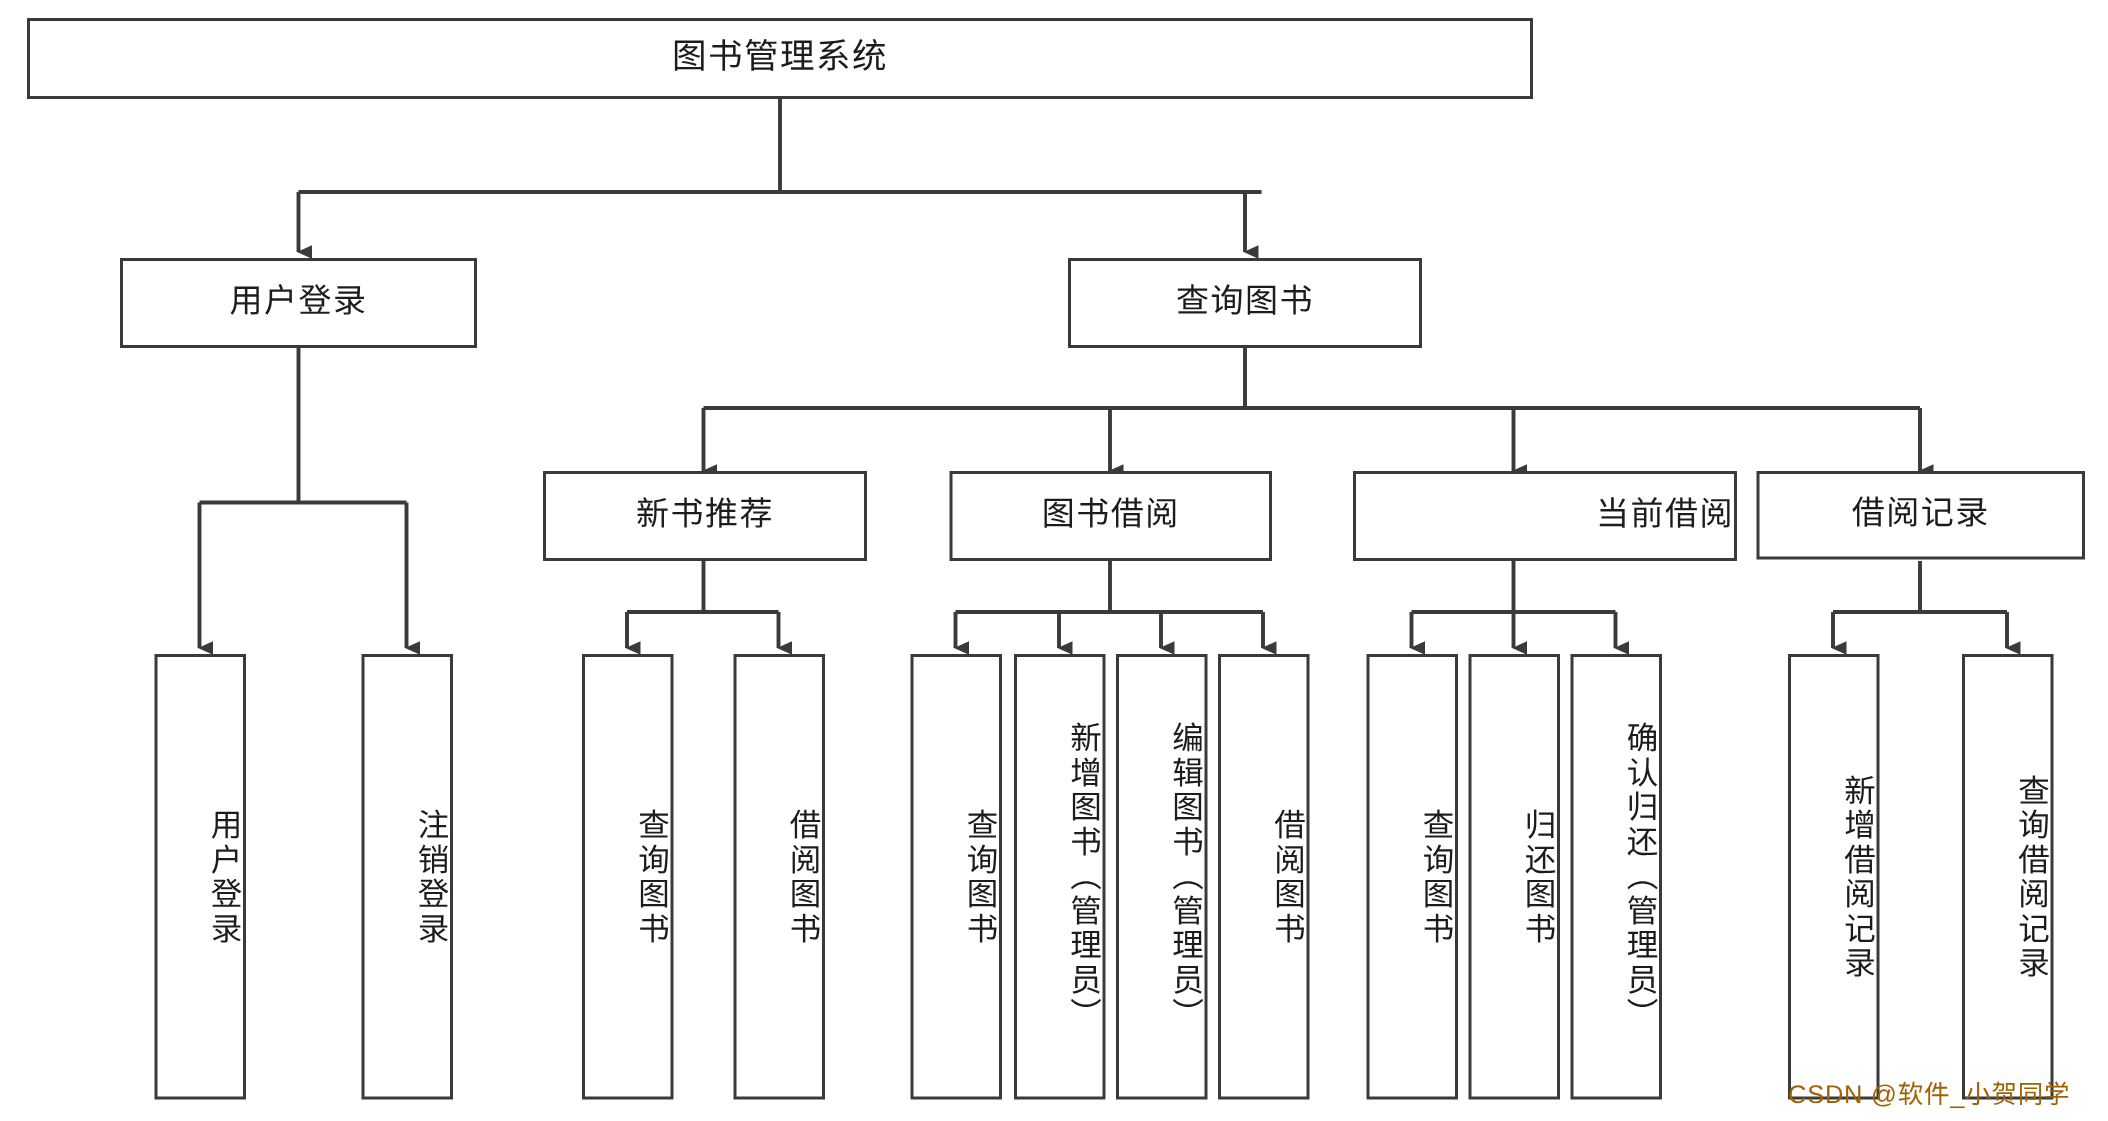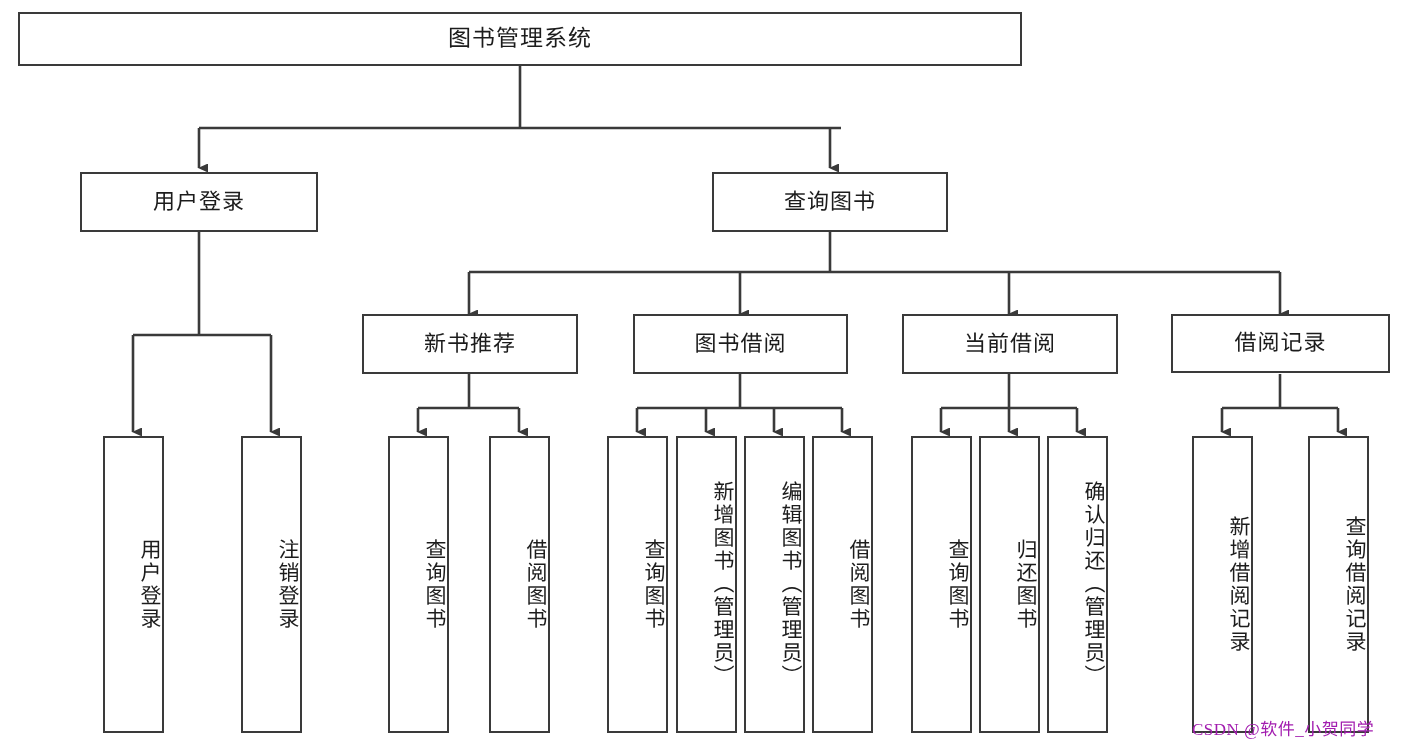--- a/index.html
+++ b/index.html
@@ -58,24 +58,24 @@
   }
   .node.vert .vlabel {
     writing-mode: vertical-rl;
     text-orientation: upright;
     white-space: normal;
     text-align: center;
   }
   .watermark {
     position: absolute;
     font-size: 17px;
-    color: #a21caf;
+    color: #a16207;
     letter-spacing: 0.5px;
     white-space: nowrap;
-    font-family: Liberation Serif, serif;
+    font-family: Liberation Sans, sans-serif;
   }
 </style>
 </head>
 <body>
 
 <div id="diagram-root">
 
   <svg id="edge-layer" viewBox="0 0 1405 747" width="1405" height="747" xmlns="http://www.w3.org/2000/svg">
     <defs>
       <marker id="arrowhead" markerWidth="9" markerHeight="10" refX="4.5" refY="9" orient="auto" markerUnits="userSpaceOnUse">
@@ -136,21 +136,21 @@
   <div class="node horiz" style="left:712px; top:172px; width:236px; height:60px;">
     <span>查询图书</span>
   </div>
 
   <div class="node horiz" style="left:362px; top:314px; width:216px; height:60px;">
     <span>新书推荐</span>
   </div>
   <div class="node horiz" style="left:633px; top:314px; width:215px; height:60px;">
     <span>图书借阅</span>
   </div>
-  <div class="node horiz" style="left:902px; top:314px; width:216px; height:60px;">
+  <div class="node horiz" style="left:902px; top:314px; width:256px; height:60px;justify-content:flex-end;">
     <span>当前借阅</span>
   </div>
   <div class="node horiz" style="left:1171px; top:314px; width:219px; height:59px;">
     <span>借阅记录</span>
   </div>
 
   <div class="node vert" style="left:103px; top:436px; width:61px; height:297px;">
     <span class="vlabel">用户登录</span>
   </div>
   <div class="node vert" style="left:241px; top:436px; width:61px; height:297px;">

